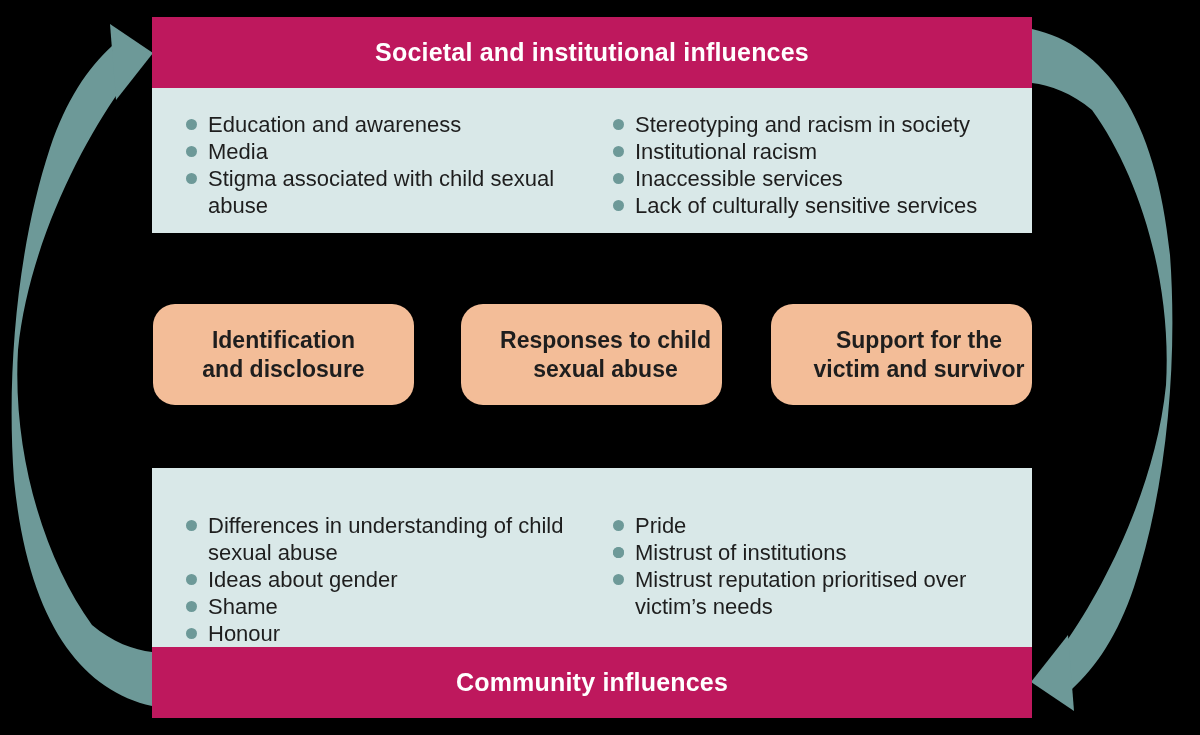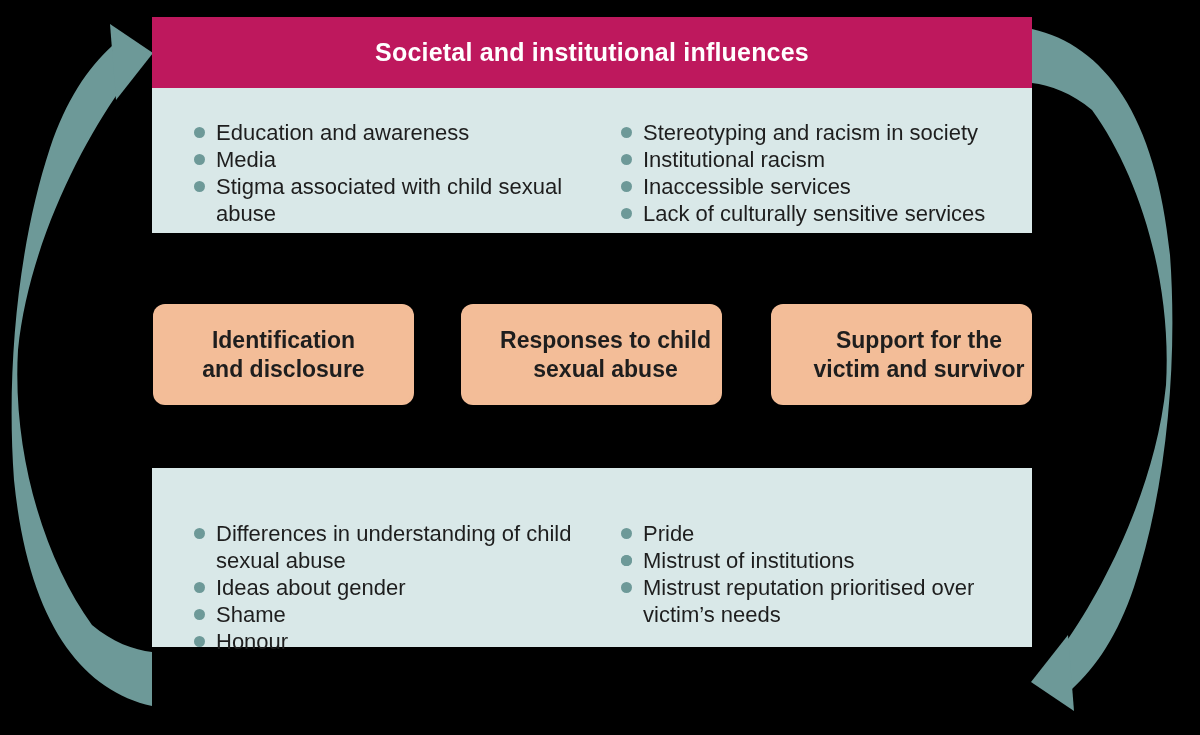--- a/index.html
+++ b/index.html
@@ -36,21 +36,21 @@
     width: 880px;
     background: #d9e8e8;
     display: flex;
     box-sizing: border-box;
   }
   .lightbox-top { top: 88px; height: 145px; padding-top: 15px; }
   .lightbox-bottom { top: 468px; height: 179px; padding-top: 36px; }
 
   .col { width: 435px; box-sizing: border-box; }
   .col-left { margin-left: 26px; }
-  .col ul { list-style: none; margin: 16px; padding: 0; }
+  .col ul { list-style: none; margin: 8px; padding: 0; }
   .col li {
     position: relative;
     padding-left: 22px;
     font-size: 22px;
     line-height: 27px;
     color: #1e1e1e;
     white-space: pre-line;
   }
   .bullet {
     position: absolute;
@@ -63,21 +63,21 @@
   }
 
   .pill {
     position: absolute;
     top: 304px;
     width: 261px;
     height: 101px;
     box-sizing: border-box;
     background: #f3bd98;
     border: 3px dotted #f3bd98;
-    border-radius: 12px;
+    border-radius: 22px;
     display: flex;
     align-items: center;
     justify-content: center;
     text-align: center;
     font-size: 23px;
     font-weight: bold;
     line-height: 29px;
     color: #1e1e1e;
     white-space: pre-line;
   }
@@ -148,14 +148,17 @@
       <ul>
         <li><span class="bullet"></span><span>Pride</span></li>
         <li><span class="bullet"></span></li>
         <li><span class="bullet"></span><span>Mistrust of institutions</span></li>
         <li><span class="bullet"></span><span>Mistrust reputation prioritised over
 victim’s needs</span></li>
       </ul>
     </div>
   </div>
 
+  <div class="banner banner-bottom">
+    <span>Community influences</span>
+  </div>
 
 </div>
 
 </body></html>

